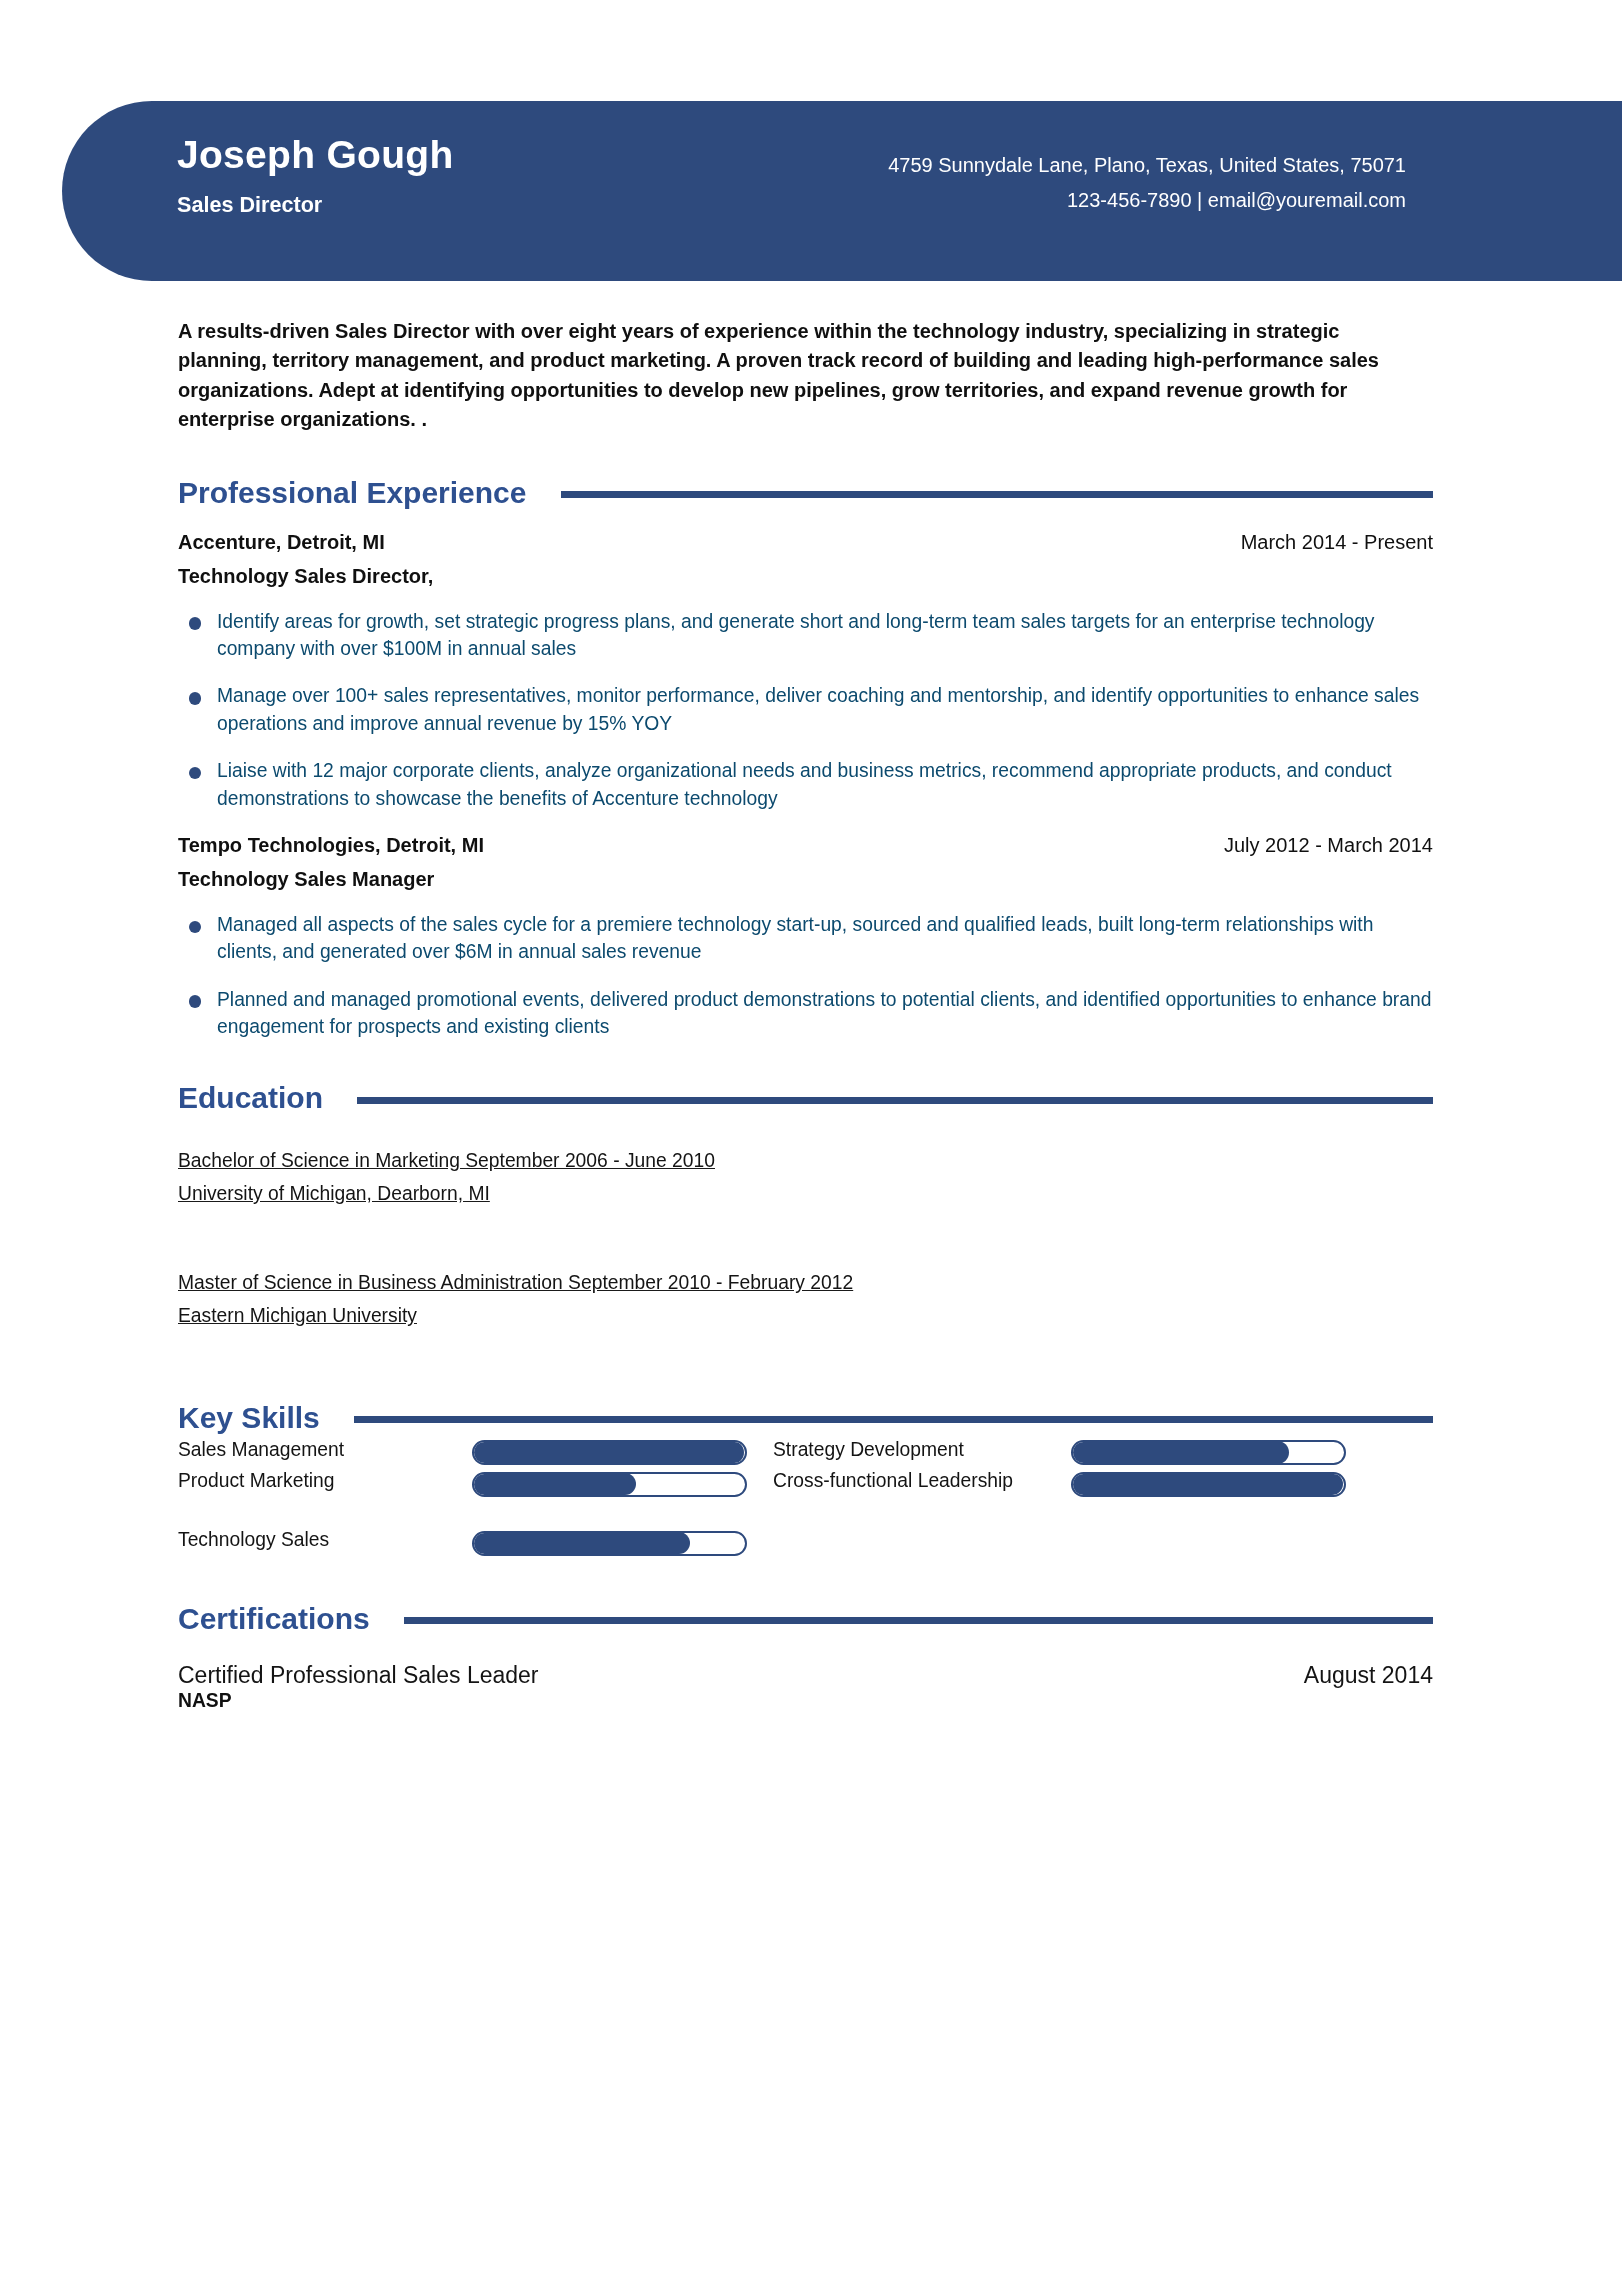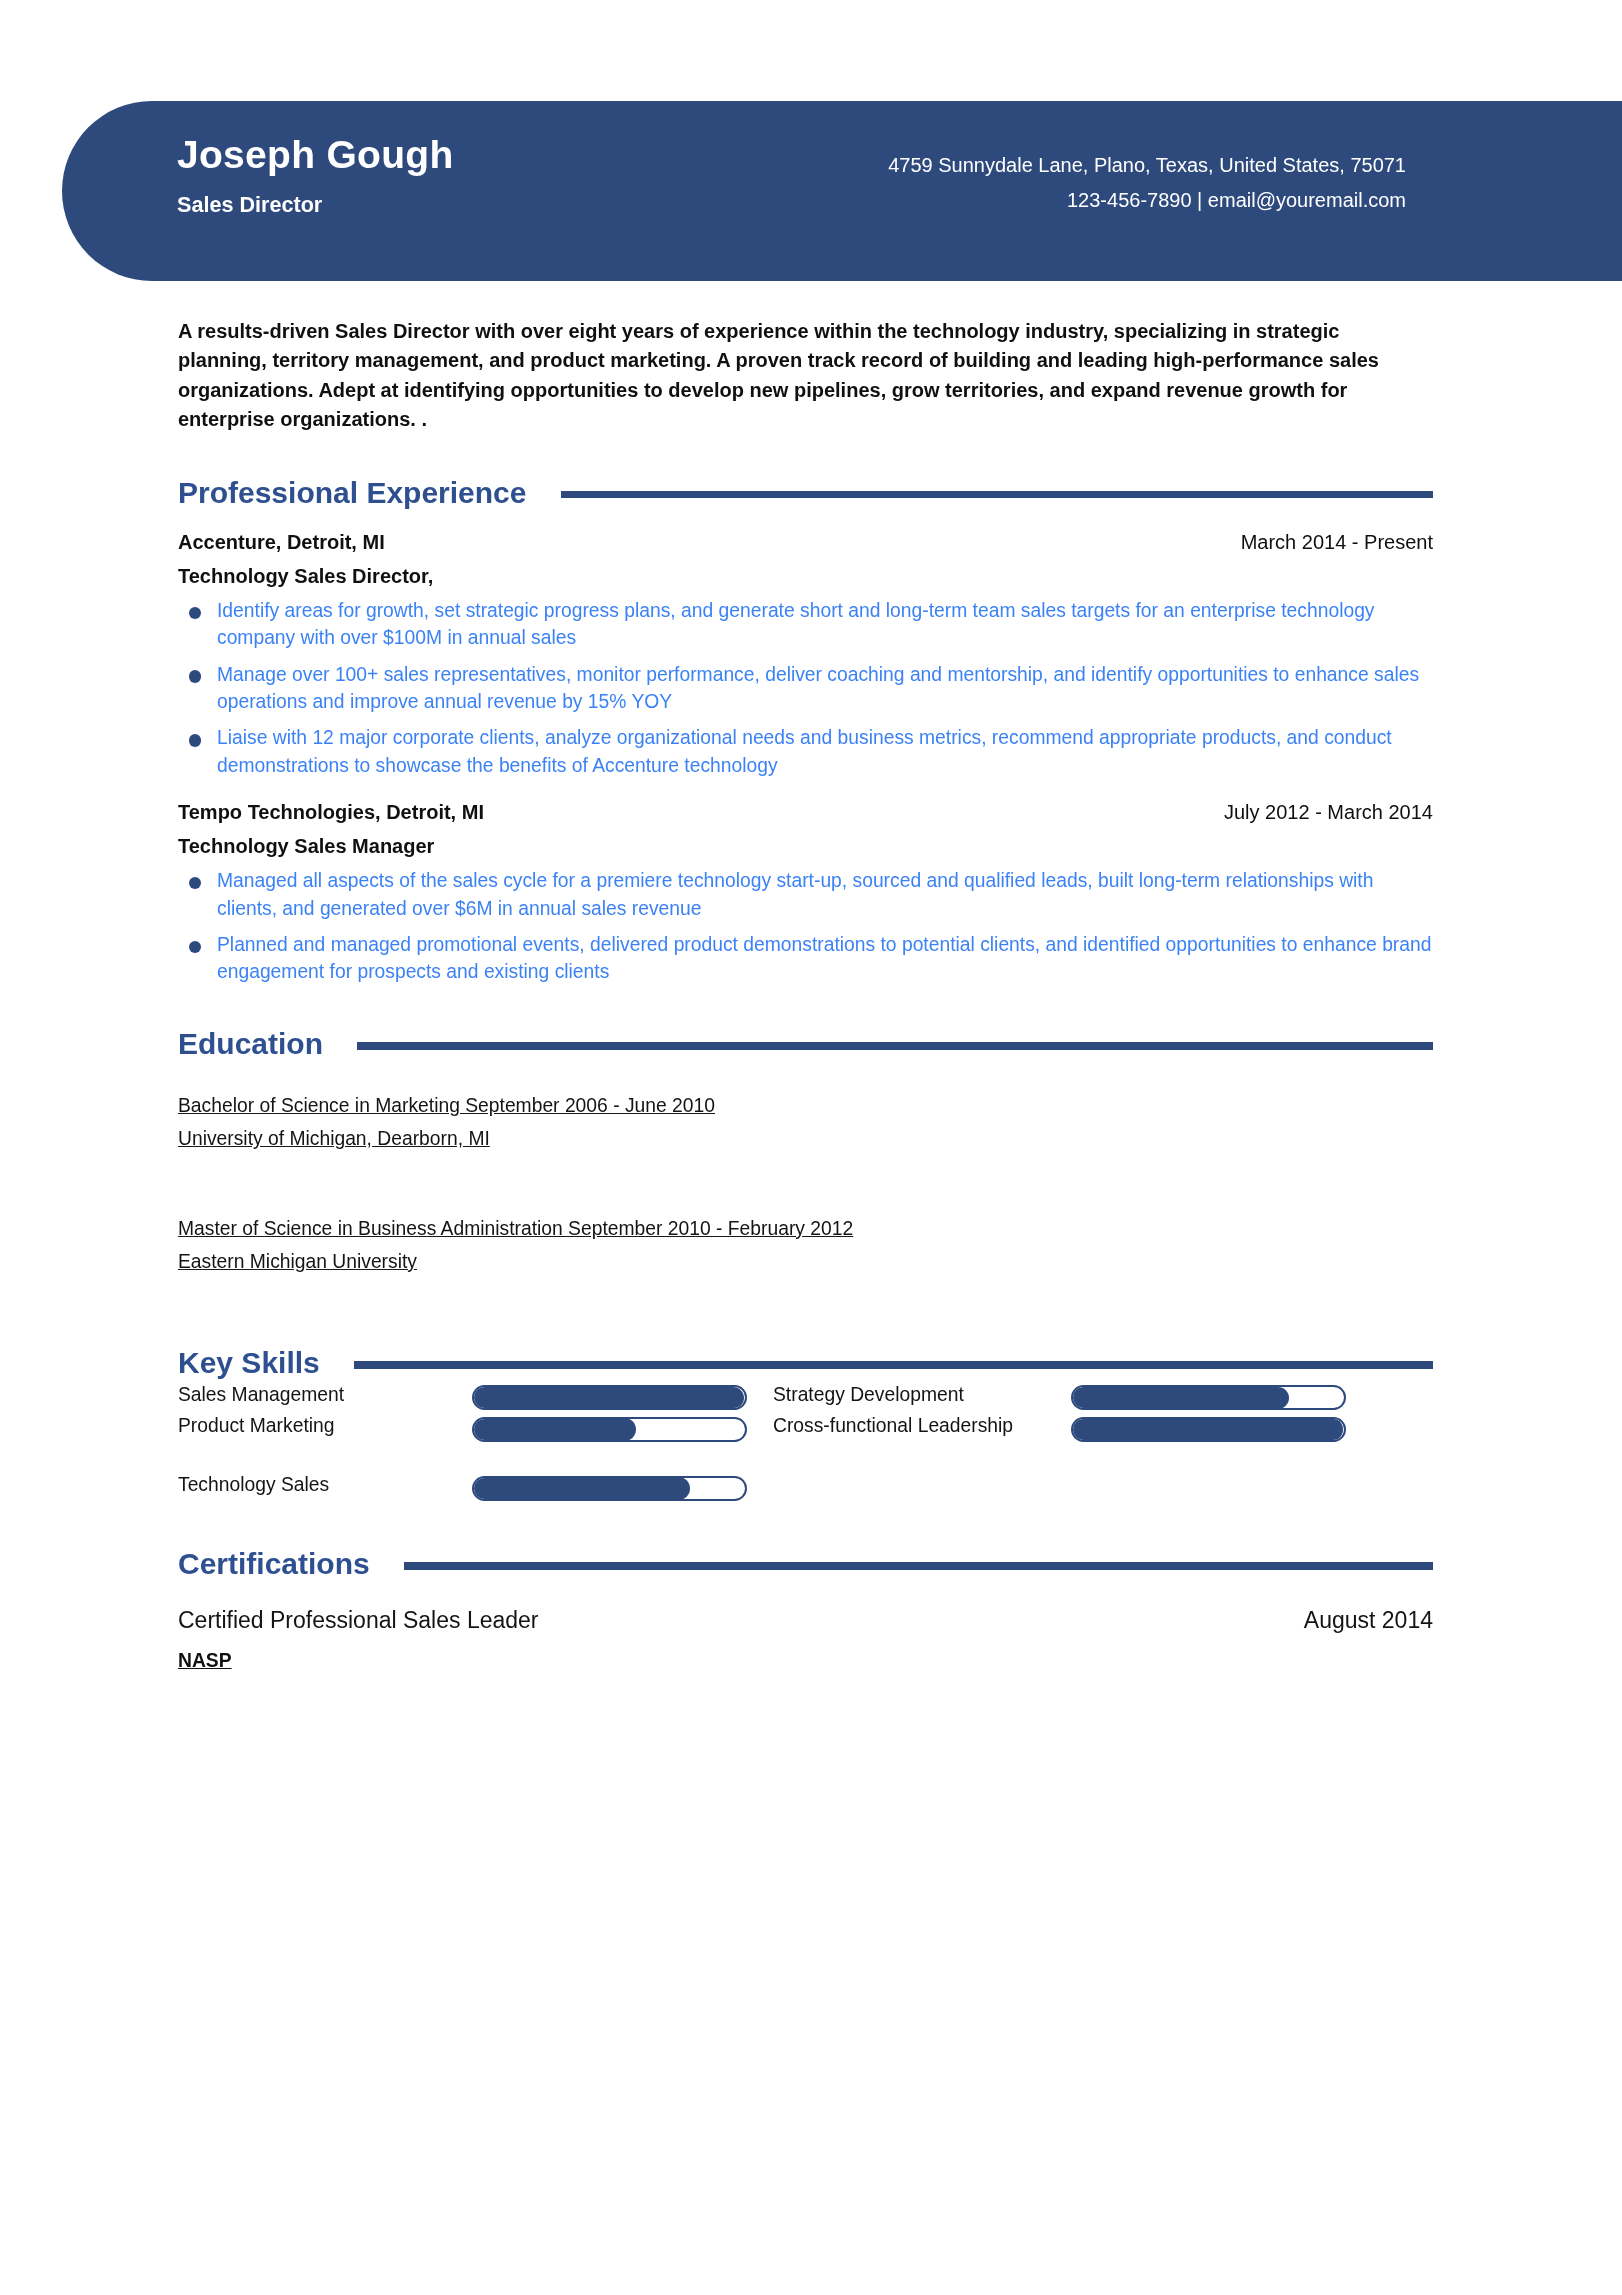--- a/index.html
+++ b/index.html
@@ -106,22 +106,22 @@
     font-weight:bold;
     margin-top:11px;
     color:#101010;
   }
   ul.bullets{ list-style:none; margin-top:9.2px; }
   ul.bullets li{
     position:relative;
     padding-left:39px;
     font-size:19.3px;
     line-height:1.42;
-    margin-top:9px;
-    color:#3b82f6;
+    margin-top:20px;
+    color:#0c4a6e;
   }
   ul.bullets li .dot{
     position:absolute;
     left:11px; top:9.8px;
     width:12.4px; height:12.4px;
     border-radius:50%;
     background:#2E4A7D;
   }
 
   
@@ -174,23 +174,22 @@
   .cert-row{
     display:flex;
     justify-content:space-between;
     align-items:center;
     font-size:23px;
     color:#141414;
   }
   .cert-org{
     font-size:19.3px;
     font-weight:bold;
-    margin-top:16px;
+    margin-top:1px;
     color:#101010;
-    text-decoration:underline;
   }
 </style>
 </head>
 <body>
 
 <div class="header-banner">
   <div class="header-identity">
     <div class="full-name">Joseph Gough</div>
     <div class="job-title">Sales Director</div>
   </div>

